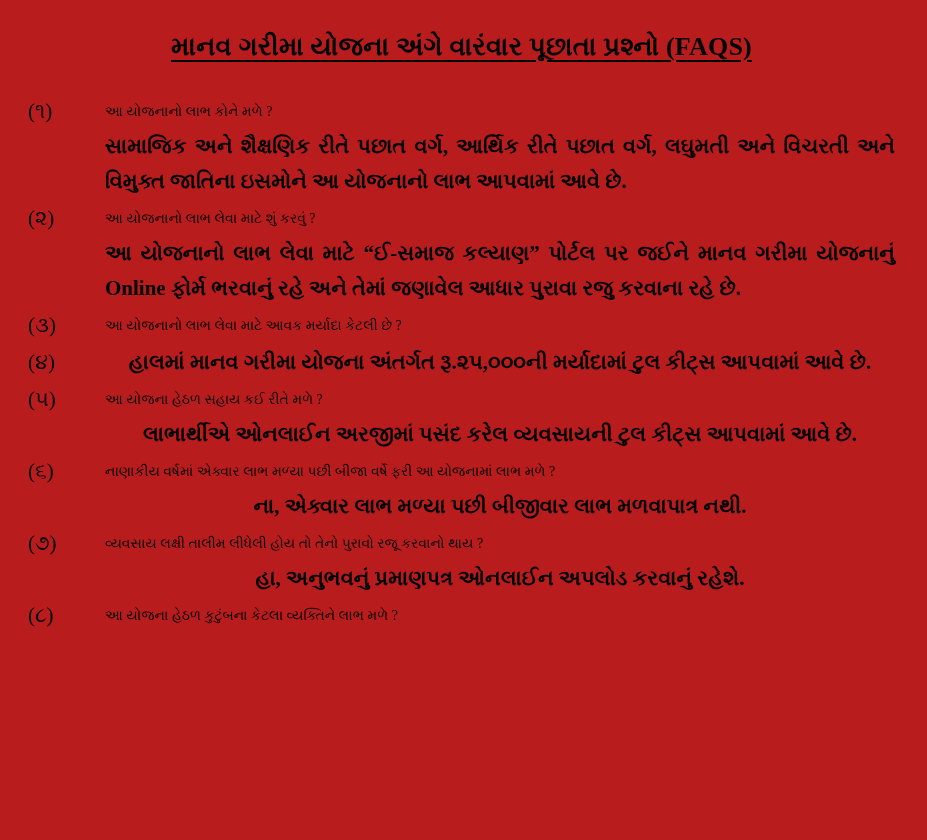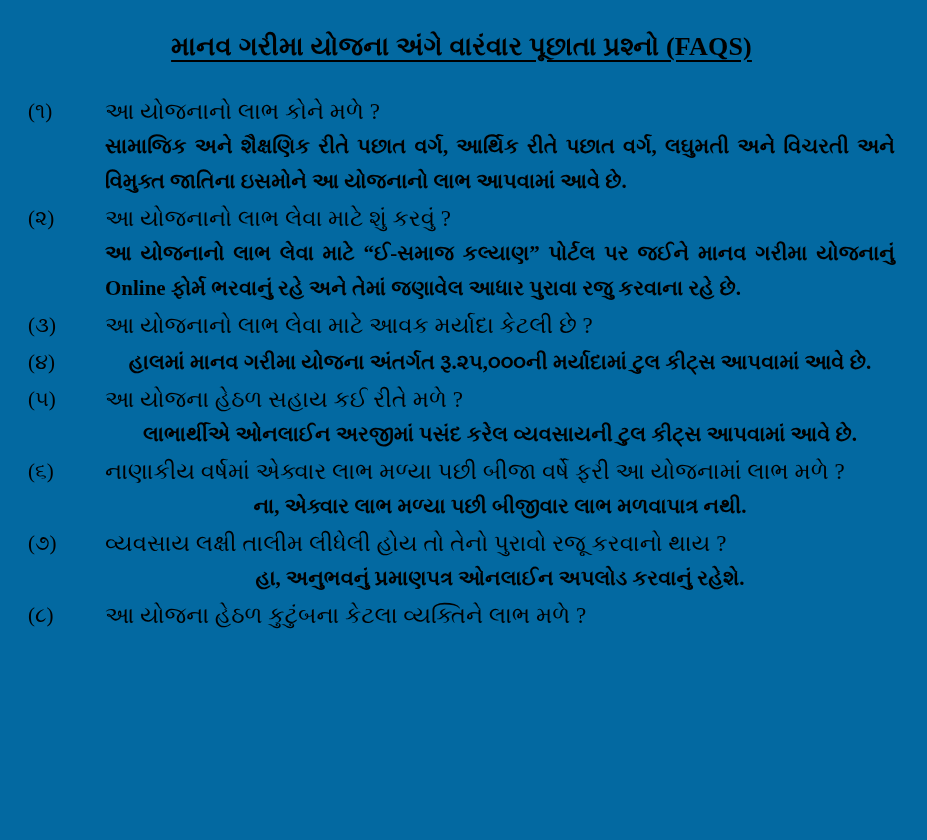--- a/index.html
+++ b/index.html
@@ -12,21 +12,21 @@
     height: 840px;
     font-family: "Liberation Serif", "DejaVu Serif", serif;
     color: #000000;
     overflow: hidden;
   }
   .page {
     box-sizing: border-box;
     width: 927px;
     height: 840px;
     padding: 24px 32px 10px 28px;
-    background: #0369a1;
+    background: #b91c1c;
   }
   .doc-title {
     text-align: center;
     font-weight: bold;
     font-size: 26px;
     line-height: 1.3;
     text-decoration: underline;
     text-underline-offset: 5px;
     margin: 6px 0 30px 0;
     letter-spacing: 0.2px;
@@ -42,21 +42,21 @@
   .faq-number {
     flex: 0 0 77px;
     font-size: 21px;
     line-height: 35px;
   }
   .faq-body {
     flex: 1 1 auto;
     min-width: 0;
   }
   .faq-question {
-    font-size: 23px;
+    font-size: 14px;
     line-height: 35px;
   }
   .faq-answer {
     font-size: 21px;
     line-height: 35px;
     text-align: justify;
     font-weight: bold;
   }
   .faq-answer.no-justify {
     text-align: center;

